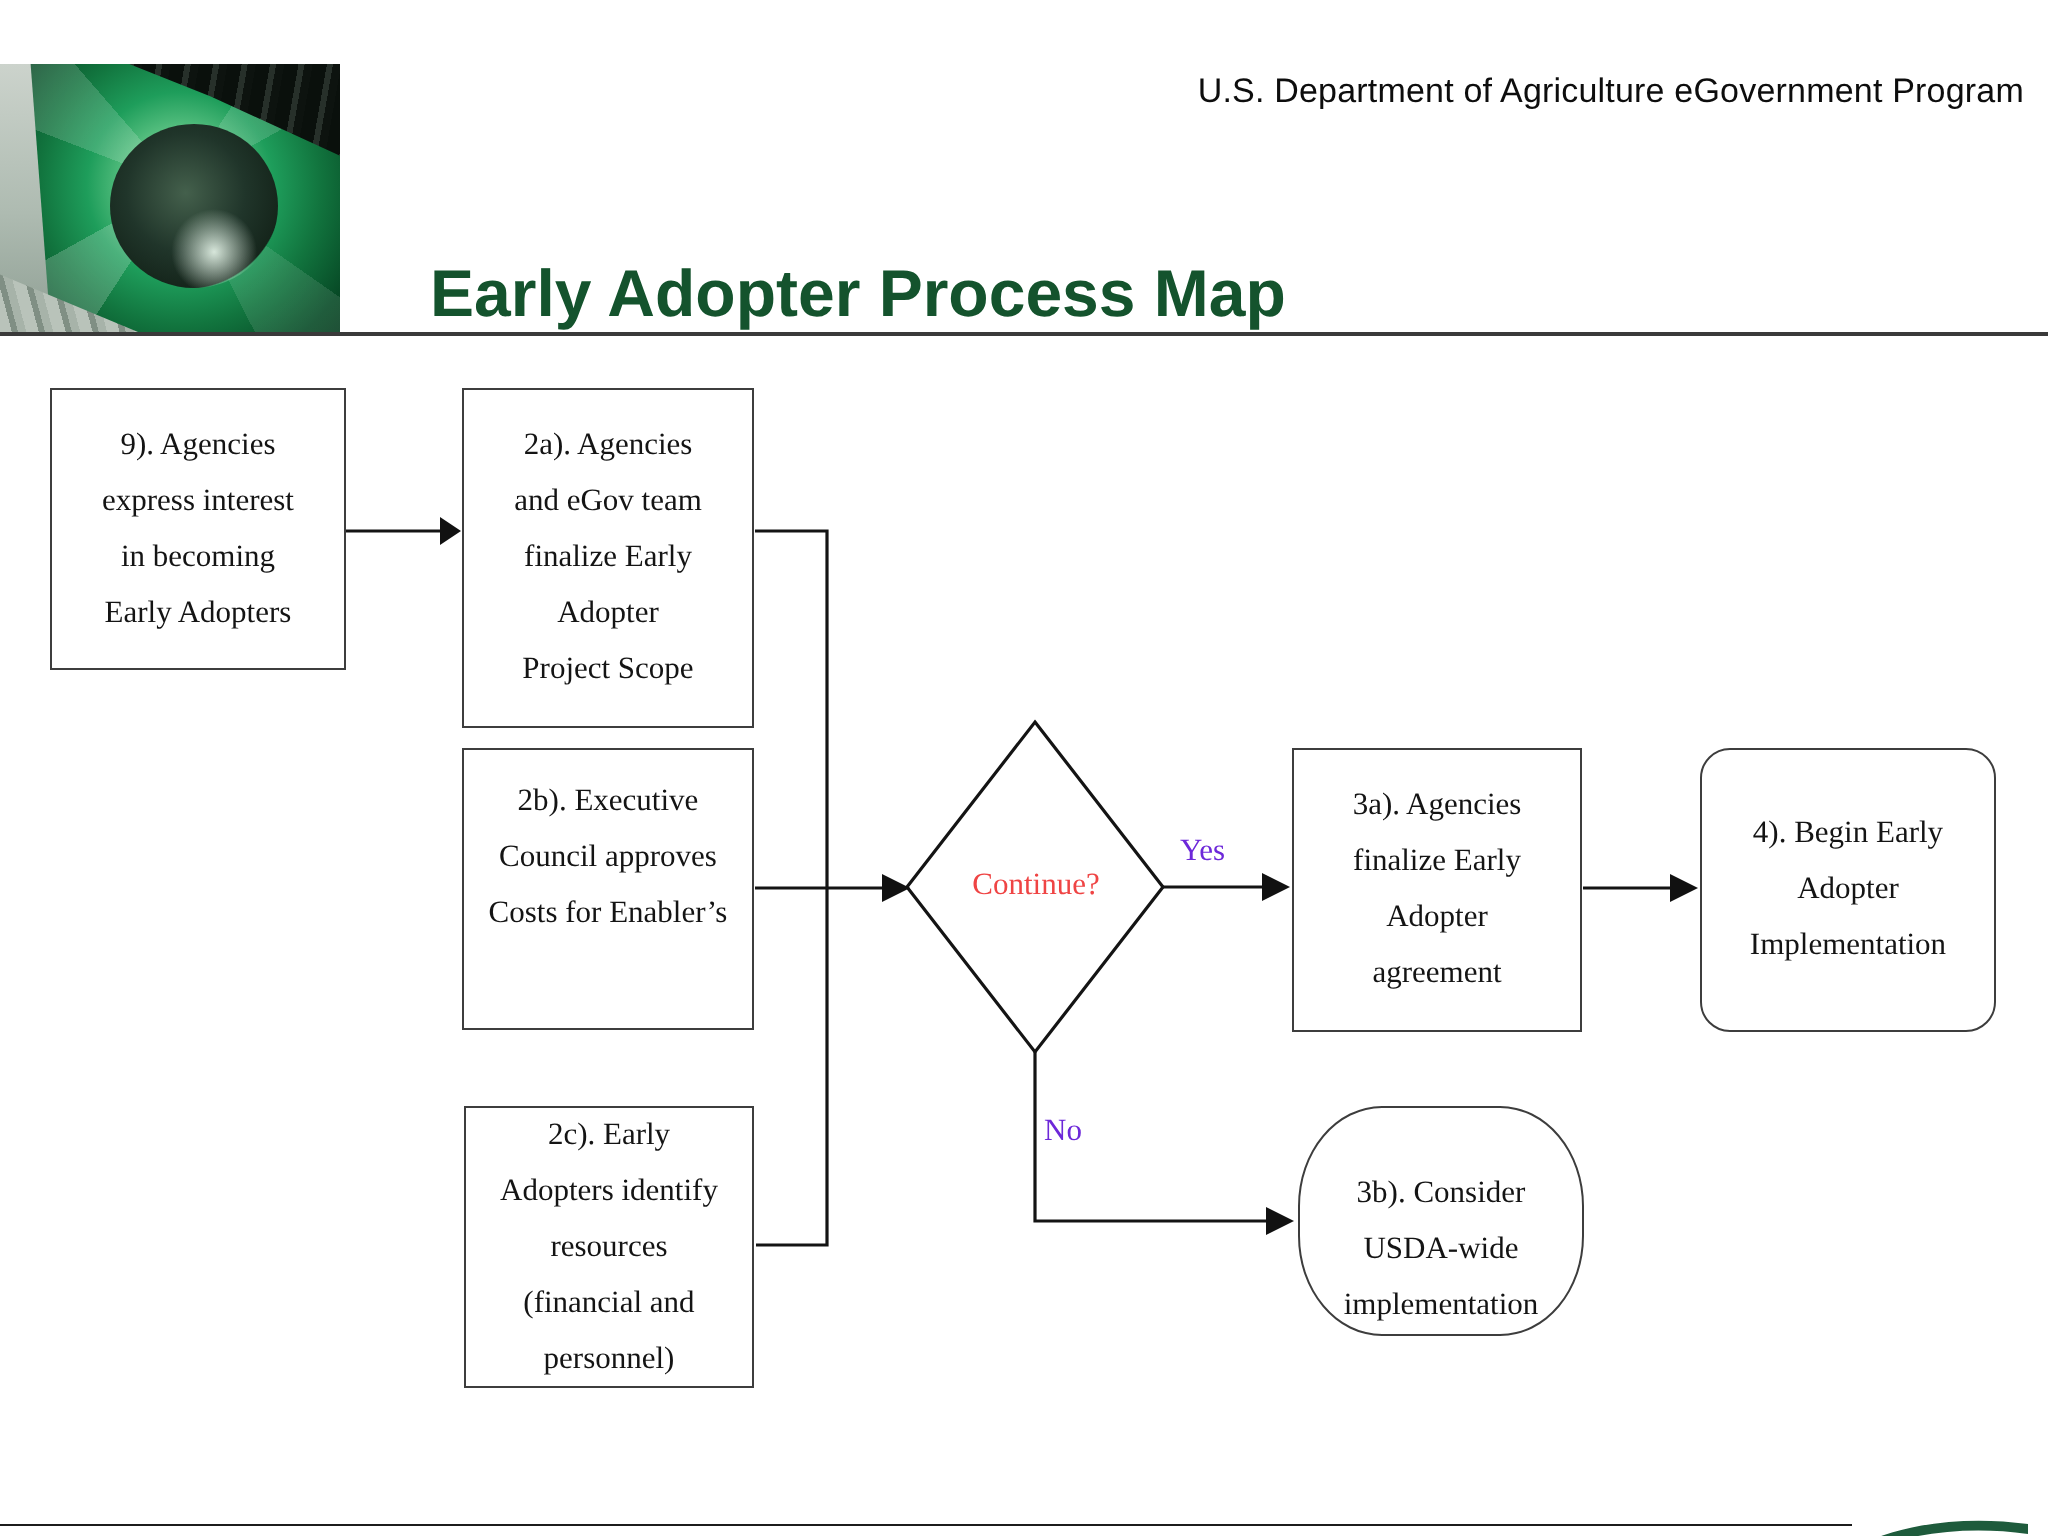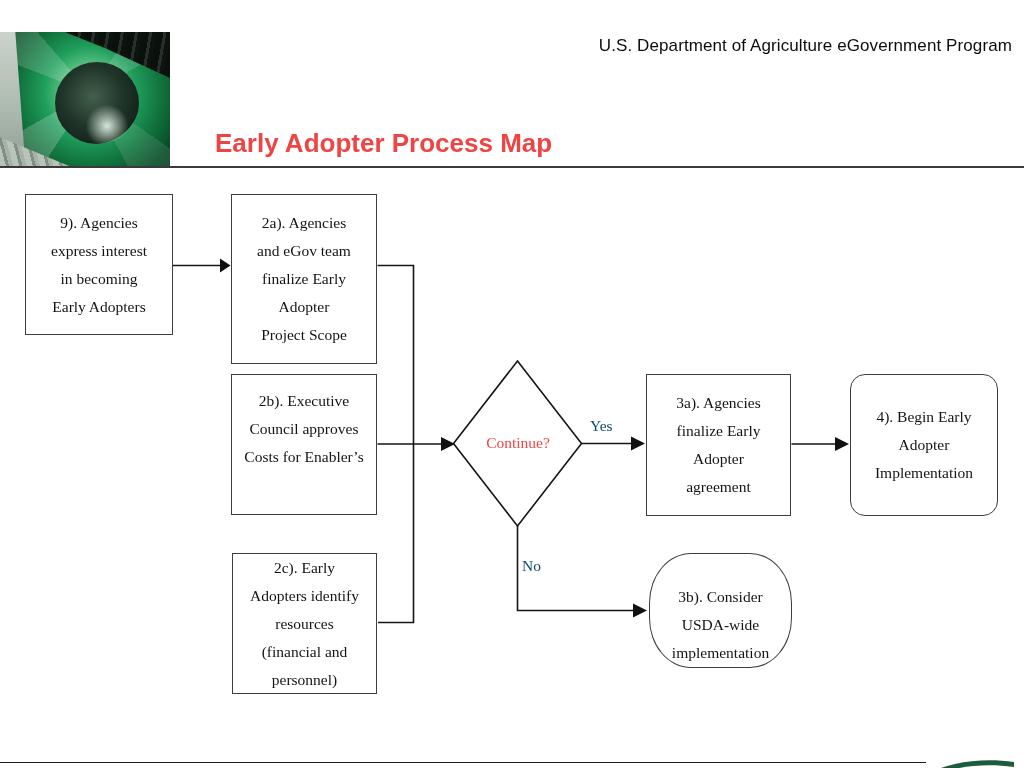--- a/index.html
+++ b/index.html
@@ -67,21 +67,21 @@
   }
 
   .program-header {
     position: absolute; top: 4px; right: 12px;
     font-size: 17px; color: #0d0d0d;
     letter-spacing: 0.1px;
   }
 
   .slide-title {
     position: absolute; left: 215px; top: 96px;
-    font-size: 26px; font-weight: bold; color: #ef4444;
+    font-size: 33px; font-weight: bold; color: #14532d;
   }
   .title-rule {
     position: absolute; left: 0; top: 134px;
     width: 1024px; height: 2px; background: #3a3a3a;
   }
 
   
   .connectors { position: absolute; left: 0; top: 0; }
 
   .node {
@@ -101,21 +101,21 @@
 
   .decision-label {
     position: absolute; left: 453px; top: 397px; width: 130px;
     text-align: center;
     font-family: "Liberation Serif", "DejaVu Serif", serif;
     font-size: 15.5px; line-height: 28px; color: #ef4444;
   }
   .edge-label {
     position: absolute;
     font-family: "Liberation Serif", "DejaVu Serif", serif;
-    font-size: 15.5px; line-height: 20px; color: #0c4a6e;
+    font-size: 15.5px; line-height: 20px; color: #6d28d9;
   }
   .edge-label.yes { left: 590px; top: 384px; }
   .edge-label.no  { left: 522px; top: 524px; }
 
   
   .footer-rule {
     position: absolute; left: 0; top: 730px;
     width: 926px; height: 1px; background: #1c1c1c;
   }
   .page-number {

